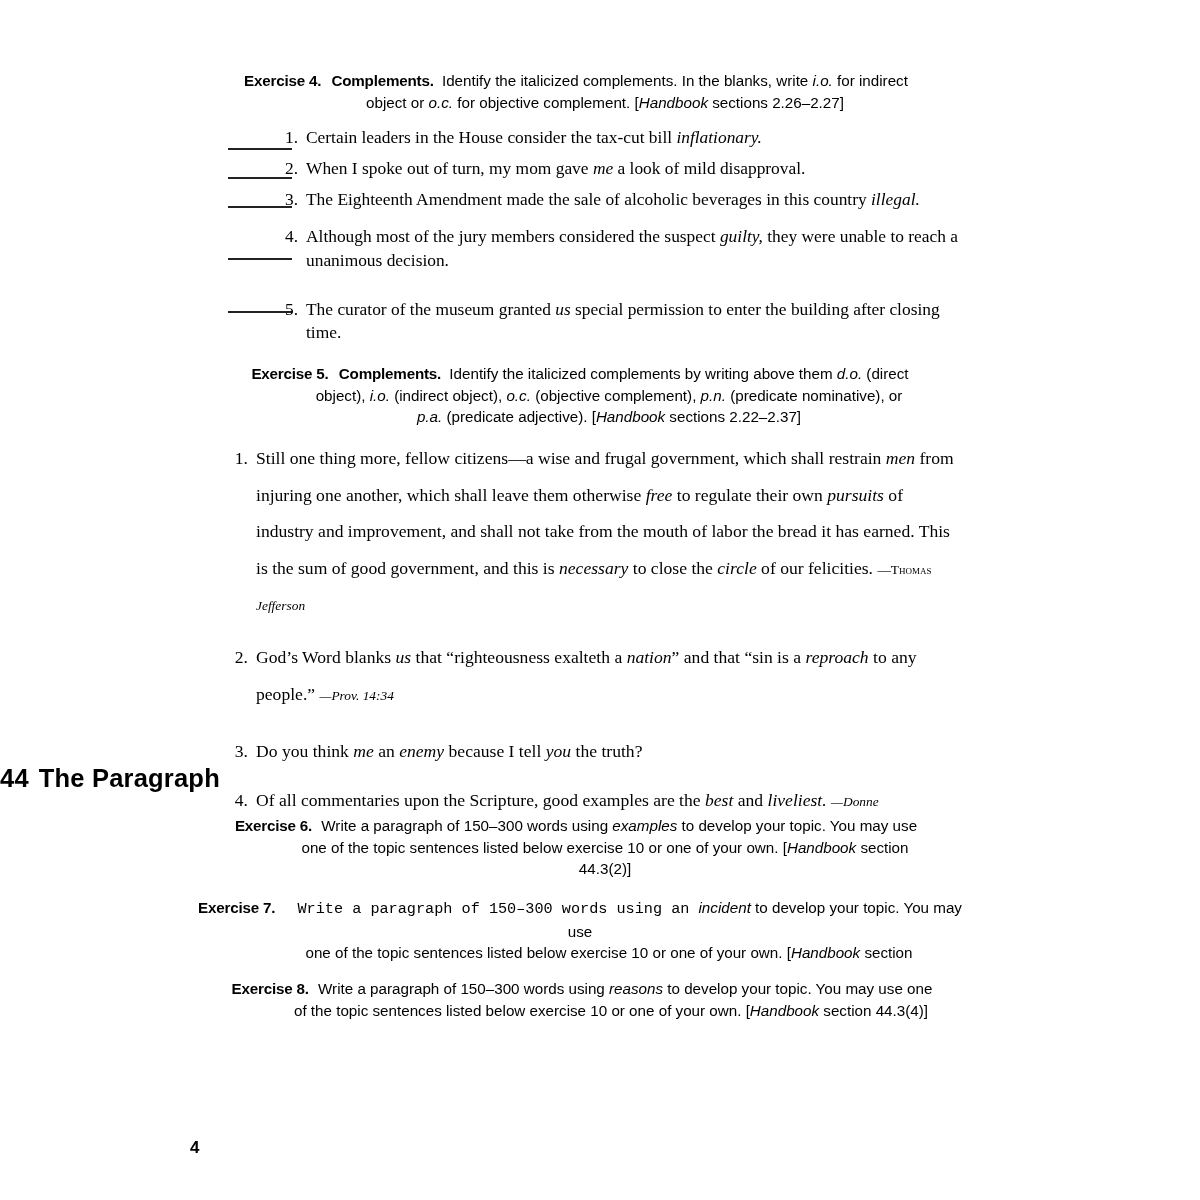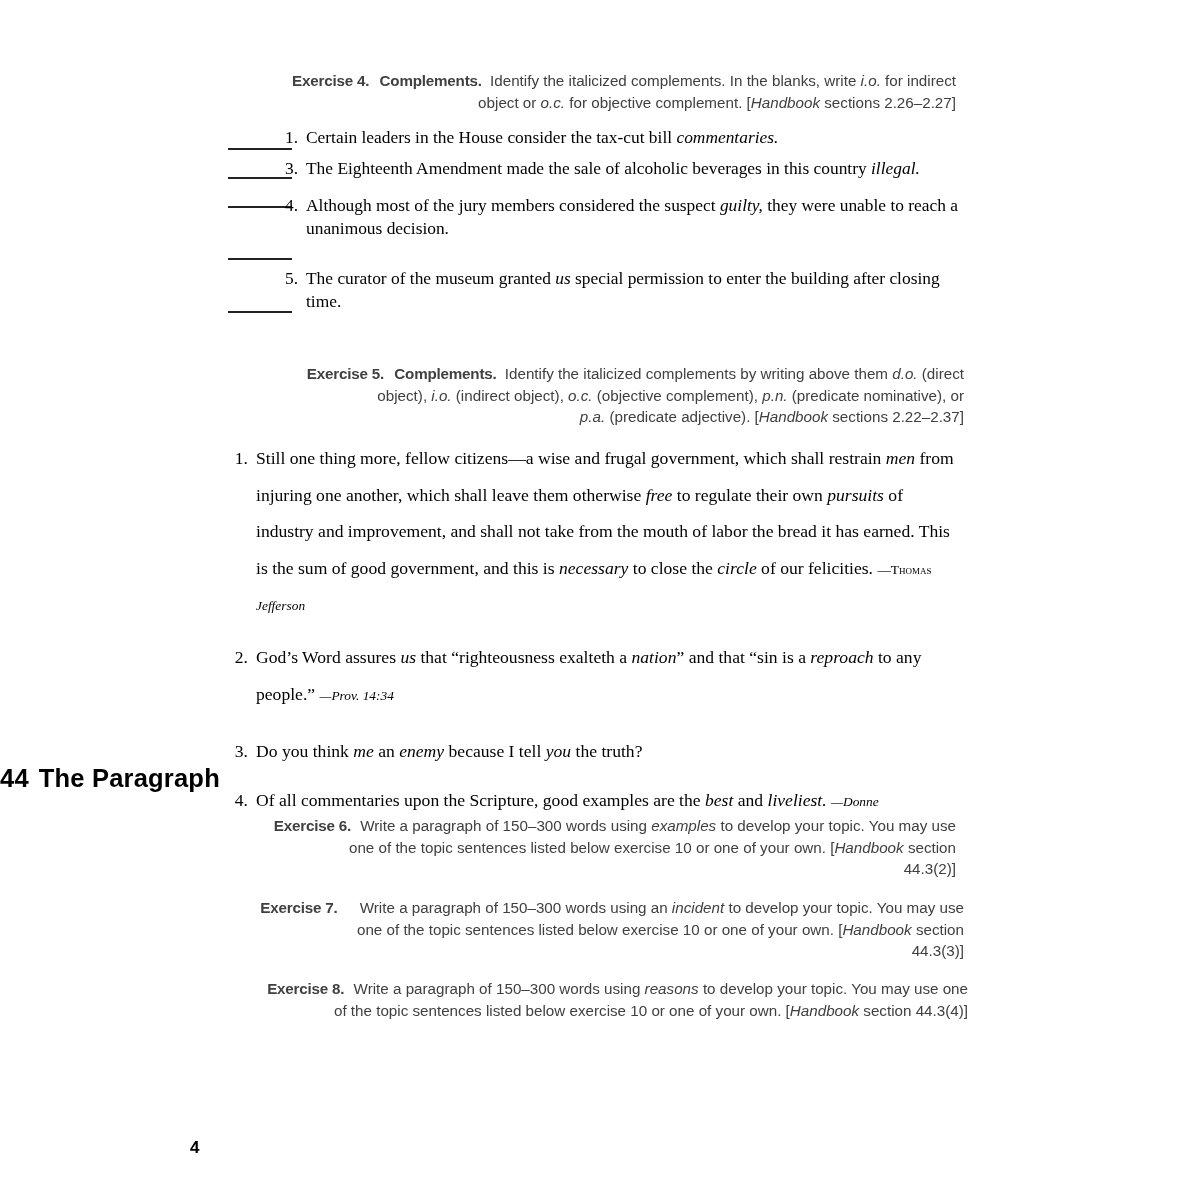--- a/index.html
+++ b/index.html
@@ -21,22 +21,22 @@
     width: 1200px;
     height: 1200px;
     background: #fff;
   }
   
   .exercise-block {
     position: absolute;
     font-family: "Liberation Sans", "DejaVu Sans", sans-serif;
     font-size: 15.2px;
     line-height: 1.42;
-    color: #404040;
-    text-align: right;
+    color: #000000;
+    text-align: center;
   }
   .exercise-block .ex-label {
     font-weight: bold;
     letter-spacing: -0.2px;
   }
   .exercise-block .body {
     display: block;
   }
   .exercise-block i,
   .exercise-block em {
@@ -135,23 +135,26 @@
 
   <div class="blank" style="left:228px; top:148px;"></div>
   <div class="blank" style="left:228px; top:177px;"></div>
   <div class="blank" style="left:228px; top:206px;"></div>
   <div class="blank" style="left:228px; top:258px;"></div>
   <div class="blank" style="left:228px; top:311px;"></div>
 
   <div class="items" style="left:268px; top:126px; width:690px;">
 
     <span class="item">
-      <span class="num">1.</span><span class="txt"><span>Certain leaders in the House consider the tax-cut bill </span><i>commentaries.</i></span>
-    </span>
-
+      <span class="num">1.</span><span class="txt"><span>Certain leaders in the House consider the tax-cut bill </span><i>inflationary.</i></span>
+    </span>
+
+    <span class="item">
+      <span class="num">2.</span><span class="txt"><span>When I spoke out of turn, my mom gave </span><i>me</i><span> a look of mild disapproval.</span></span>
+    </span>
 
     <span class="item">
       <span class="num">3.</span><span class="txt"><span>The Eighteenth Amendment made the sale of alcoholic beverages in this country </span><i>illegal.</i></span>
     </span>
 
     <span class="item" style="margin-top:14px;">
       <span class="num">4.</span><span class="txt"><span>Although most of the jury members considered the suspect </span><i>guilty,</i><span> they were unable to reach a unanimous decision.</span></span>
     </span>
 
     <span class="item" style="margin-top:26px;">
@@ -173,21 +176,21 @@
     </span>
   </div>
 
   <div class="quote-items" style="left:222px; top:440px; width:740px;">
 
     <span class="qitem">
       <span class="num">1.</span><span class="txt"><span>Still one thing more, fellow citizens—a wise and frugal government, which shall restrain </span><i>men</i><span> from injuring one another, which shall leave them otherwise </span><i>free</i><span> to regulate their own </span><i>pursuits</i><span> of industry and improvement, and shall not take from the mouth of labor the bread it has earned.  This is the sum of good government, and this is </span><i>necessary</i><span> to close the </span><i>circle</i><span> of our felicities.  </span><span class="attrib"><span class="name-roman">—Thomas </span><i>Jefferson</i></span></span>
     </span>
 
     <span class="qitem" style="margin-top:16px;">
-      <span class="num">2.</span><span class="txt"><span>God’s Word assures </span><i>us</i><span> that “righteousness exalteth a </span><i>nation</i><span>” and that “sin is a </span><i>reproach</i><span> to any people.”  </span><span class="attrib"><i>—Prov. 14:34</i></span></span>
+      <span class="num">2.</span><span class="txt"><span>God’s Word blanks </span><i>us</i><span> that “righteousness exalteth a </span><i>nation</i><span>” and that “sin is a </span><i>reproach</i><span> to any people.”  </span><span class="attrib"><i>—Prov. 14:34</i></span></span>
     </span>
 
     <span class="qitem" style="margin-top:21px;">
       <span class="num">3.</span><span class="txt"><span>Do you think </span><i>me</i><span> an </span><i>enemy</i><span> because I tell </span><i>you</i><span> the truth?</span></span>
     </span>
 
     <span class="qitem" style="margin-top:12px;font-family:Liberation Serif, serif;">
       <span class="num">4.</span><span class="txt"><span>Of all commentaries upon the Scripture, good examples are the </span><i>best</i><span> and </span><i>liveliest.</i><span>  </span><span class="attrib"><i>—Donne</i></span></span>
     </span>
   </div>
@@ -205,27 +208,24 @@
       <span>one of the topic sentences listed below exercise 10 or one of your own.  [</span><i>Handbook</i><span> section</span>
     </span>
     <span class="body" style="padding-left:58px;">
       <span>44.3(2)]</span>
     </span>
   </div>
 
   <div class="exercise-block" style="left:196px; top:897px; width:768px;">
     <span class="body">
       <span class="ex-label">Exercise 7.</span>
-      <span style="margin-left:18px;">Write a paragraph of 150–300 words using an </span><i>incident</i><span> to develop your topic.  You may use</span>
+      <span style="margin-left:18px;font-family:Liberation Mono, monospace;">Write a paragraph of 150–300 words using an </span><i>incident</i><span> to develop your topic.  You may use</span>
     </span>
     <span class="body" style="padding-left:58px;">
       <span>one of the topic sentences listed below exercise 10 or one of your own.  [</span><i>Handbook</i><span> section</span>
-    </span>
-    <span class="body" style="padding-left:58px;">
-      <span>44.3(3)]</span>
     </span>
   </div>
 
   <div class="exercise-block" style="left:196px; top:978px; width:772px;">
     <span class="body">
       <span class="ex-label">Exercise 8.</span>
       <span style="margin-left:5px;">Write a paragraph of 150–300 words using </span><i>reasons</i><span> to develop your topic.  You may use one</span>
     </span>
     <span class="body" style="padding-left:58px;">
       <span>of the topic sentences listed below exercise 10 or one of your own.  [</span><i>Handbook</i><span> section 44.3(4)]</span>

